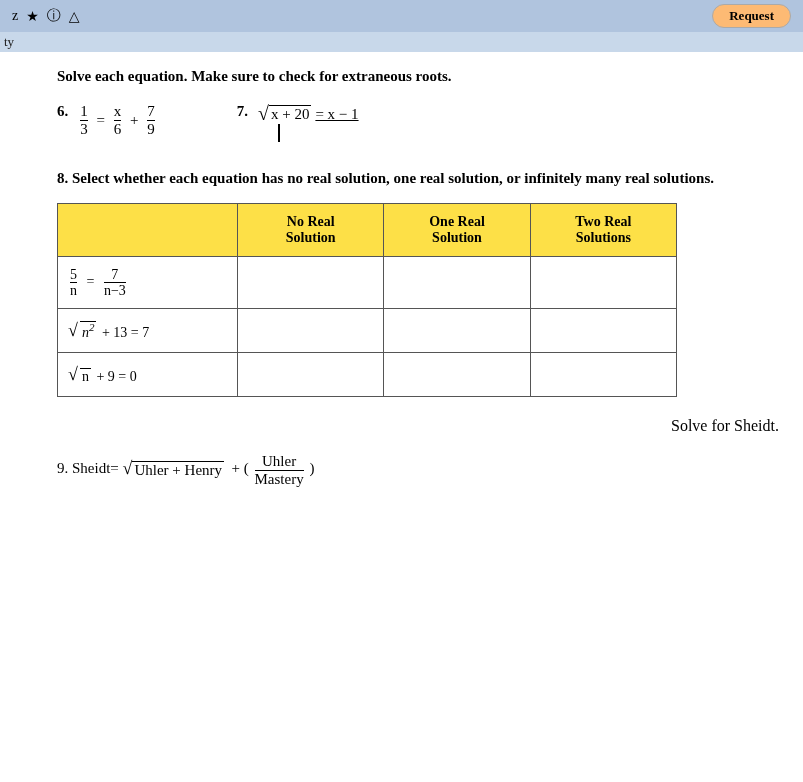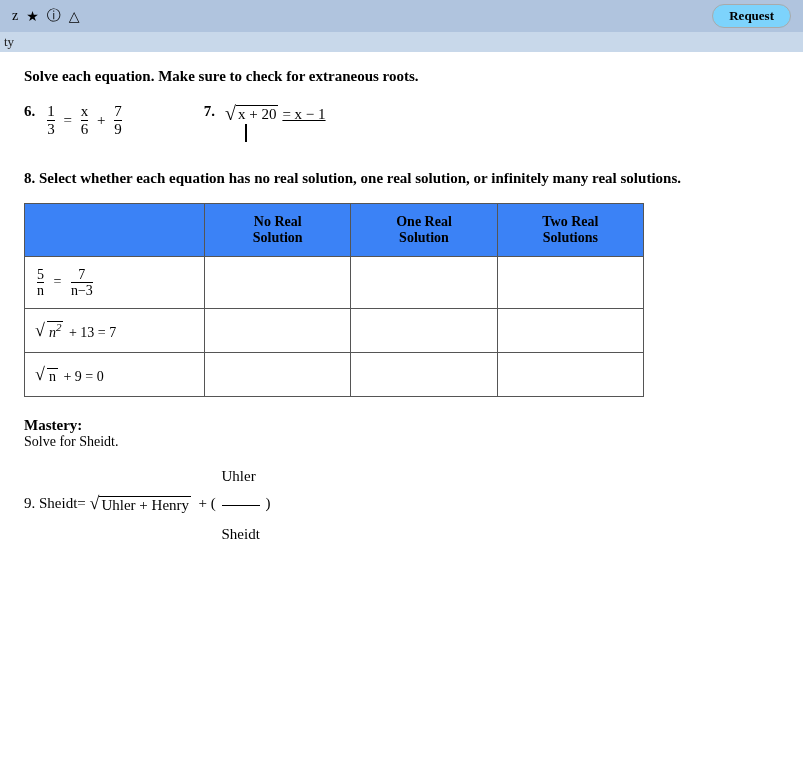--- a/index.html
+++ b/index.html
@@ -18,35 +18,36 @@
       padding: 4px 12px;
       height: 32px;
     }
     .top-bar-left {
       display: flex;
       align-items: center;
       gap: 8px;
       font-size: 14px;
     }
     .top-bar-right {
-      background: #7dd3fc;
+      background: #fdba74;
       border-radius: 12px;
       padding: 3px 16px;
       font-size: 13px;
       font-weight: bold;
       border: 1px solid #aaa;
     }
     .subtitle-bar {
       background: #c8d8ea;
       padding: 2px 4px;
       font-size: 13px;
       color: #222;
     }
     .content {
       padding: 16px 24px;
+      margin-left: 33px;
     }
     .instructions {
       font-weight: bold;
       font-size: 15px;
       margin-bottom: 18px;
     }
     .problems-row {
       display: flex;
       gap: 80px;
       margin-bottom: 28px;
@@ -104,40 +105,41 @@
     }
     table.answer-table th, table.answer-table td {
       border: 1.5px solid #555;
       padding: 10px 18px;
       text-align: center;
       font-size: 14px;
       vertical-align: middle;
     }
     table.answer-table th {
       font-weight: bold;
-      background: #3b82f6;
+      background: #fde047;
     }
     table.answer-table td:first-child {
       text-align: left;
       padding-left: 10px;
       min-width: 160px;
     }
     table.answer-table td:not(:first-child) {
       min-width: 130px;
       height: 44px;
     }
     .mastery-section {
       margin-bottom: 18px;
     }
     .mastery-title {
       font-weight: bold;
       font-size: 15px;
     }
     .mastery-sub {
-      font-size: 14px;
+      font-size: 16px;
+      text-align: right;
     }
     .problem9 {
       font-size: 15px;
       margin-top: 8px;
     }
     .superscript {
       font-size: 11px;
       vertical-align: super;
       line-height: 1;
     }
@@ -270,33 +272,32 @@
           </span>
         </td>
         <td></td>
         <td></td>
         <td></td>
       </tr>
     </tbody>
   </table>
 
   <div class="mastery-section">
-    <div class="mastery-title">Mastery:</div>
     <div class="mastery-sub">Solve for Sheidt.</div>
   </div>
 
   <div class="problem9">
     <span>9.</span>
     <span>Sheidt=</span>
     <span style="display:inline-flex; align-items:flex-end;">
       <span style="font-size:18px;">√</span>
       <span class="sqrt-content">Uhler + Henry</span>
     </span>
     <span>&nbsp;+&nbsp;(</span>
-    <span class="fraction" style="display:inline-flex; flex-direction:column; align-items:flex-start; vertical-align:middle; margin:0 2px;gap:20px;">
+    <span class="fraction" style="display:inline-flex; flex-direction:column; align-items:center; vertical-align:middle; margin:0 2px;">
       <span class="num">Uhler</span>
       <span class="bar"></span>
-      <span class="den">Sheidt</span>
+      <span class="den">Mastery</span>
     </span>
     <span>)</span>
   </div>
 
 </div>
 
 </body></html>

